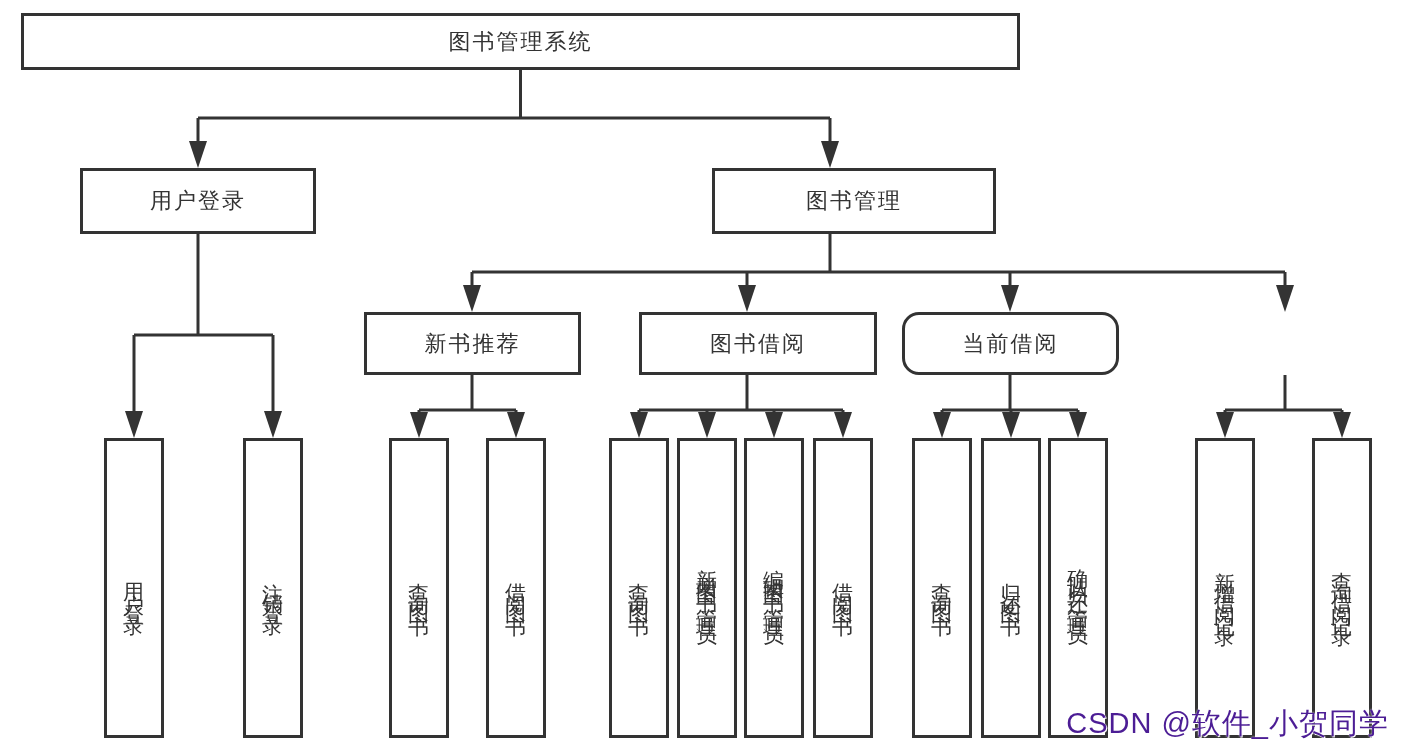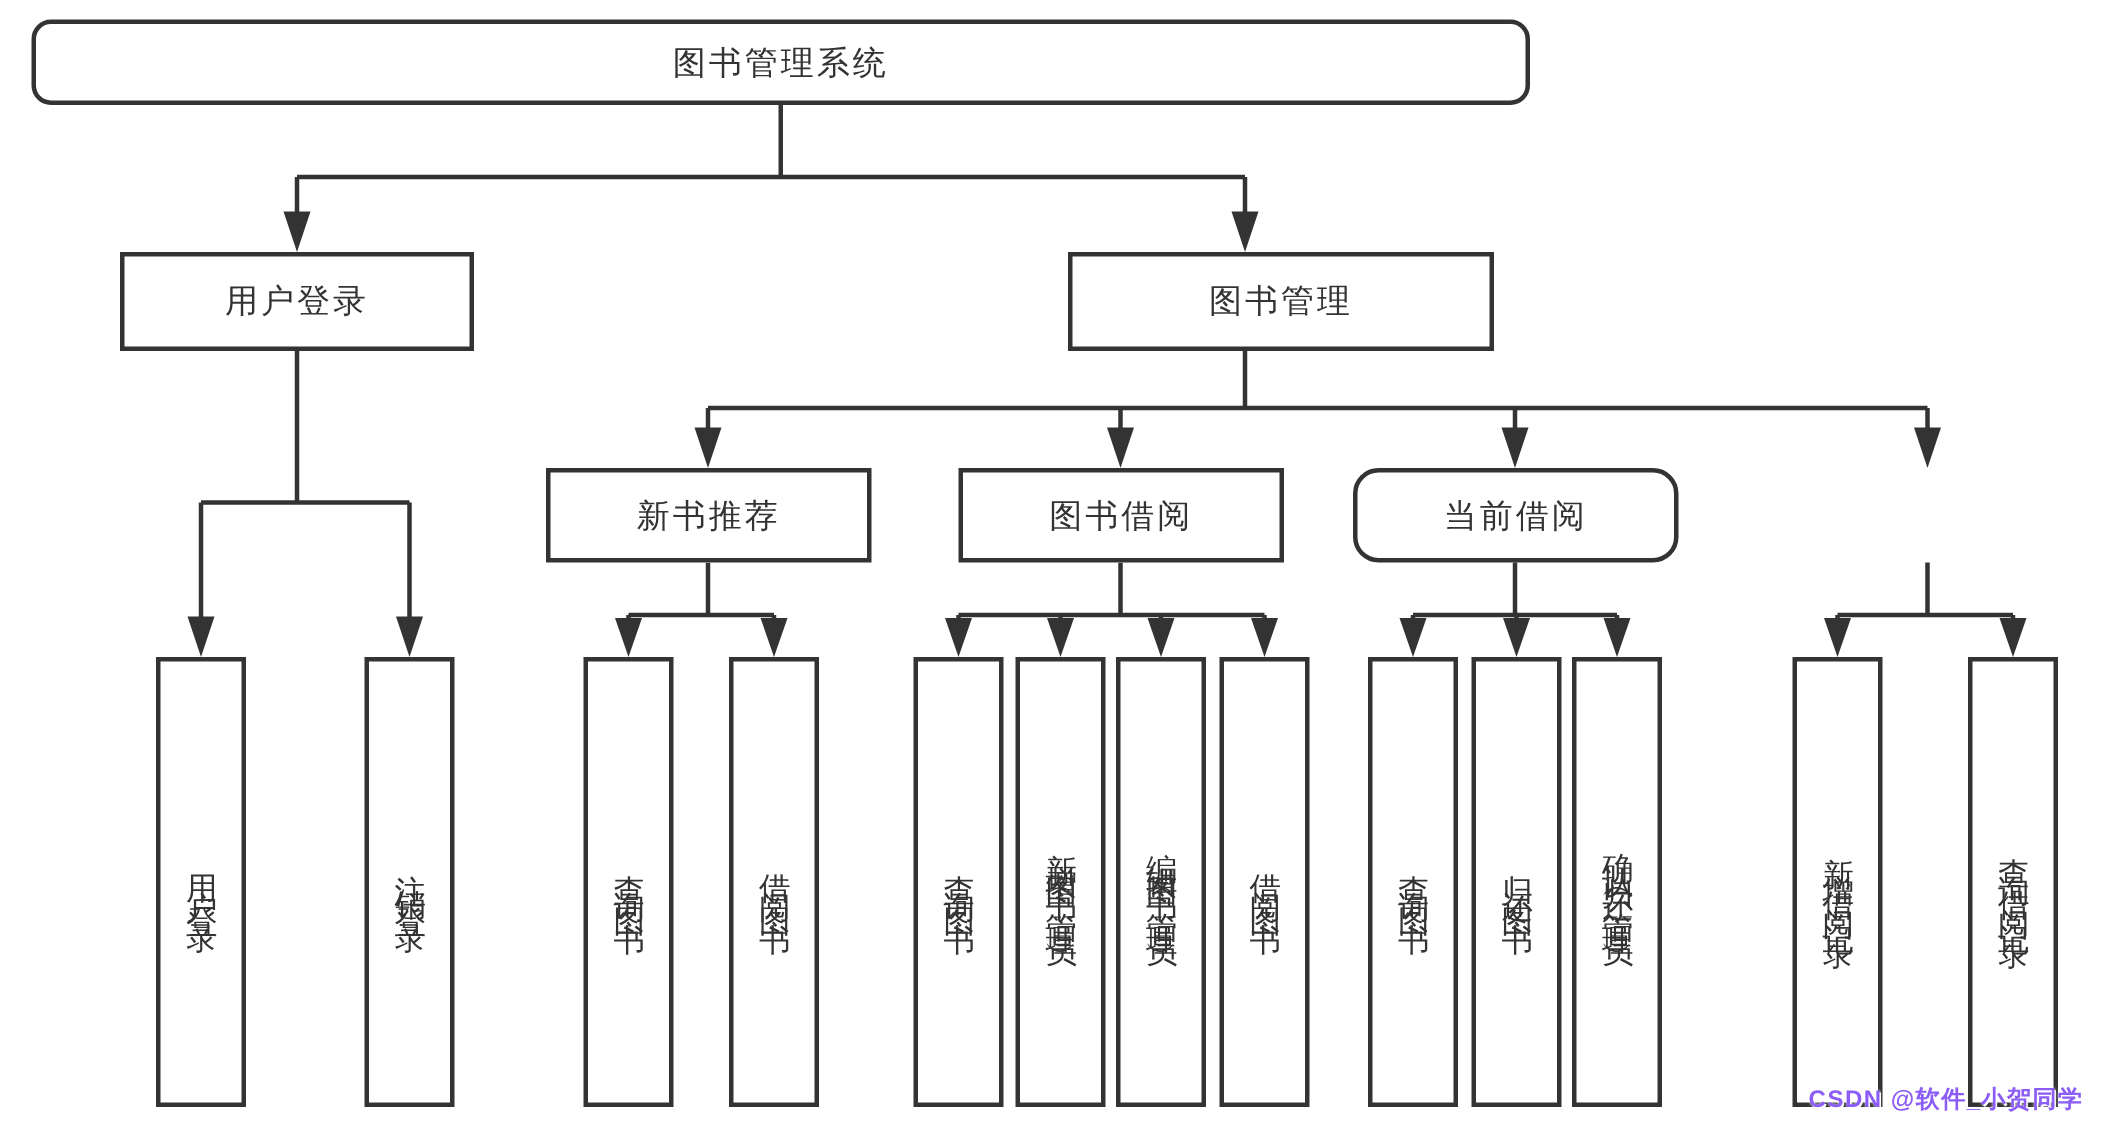--- a/index.html
+++ b/index.html
@@ -41,26 +41,25 @@
     writing-mode: vertical-rl;
     font-size: 21px;
     color: #333333;
     letter-spacing: 11px;
     line-height: 1;
   }
   #watermark {
     position: absolute;
     right: 16px;
     bottom: 3px;
-    font-size: 16px;
-    color: #8b5cf6;
+    font-size: 29px;
+    color: #4c1d95;
     text-shadow: 0 0 2px #ffffff, 1px 1px 0 #ffffff;
     letter-spacing: 1px;
     white-space: nowrap;
-    font-weight: bold;
   }
 </style>
 </head>
 <body>
 
 <div id="canvas">
 
   <svg id="connectors" viewBox="0 0 1405 747" xmlns="http://www.w3.org/2000/svg">
     <g stroke="#333333" stroke-width="3" fill="none">
       <path d="M520.5 70 V118"></path>
@@ -143,27 +142,27 @@
       <path d="M1225 410 H1342"></path>
       <path d="M1225 410 V416"></path>
       <path d="M1342 410 V416"></path>
     </g>
     <g fill="#333333" stroke="none">
       <polygon points="1216,412 1234,412 1225,438"></polygon>
       <polygon points="1333,412 1351,412 1342,438"></polygon>
     </g>
   </svg>
 
-  <div class="hnode" style="left:21px; top:13px; width:999px; height:57px;border-radius:13px;">图书管理系统</div>
+  <div class="hnode" style="left:21px; top:13px; width:999px; height:57px;">图书管理系统</div>
 
   <div class="hnode" style="left:80px; top:168px; width:236px; height:66px;">用户登录</div>
   <div class="hnode" style="left:712px; top:168px; width:284px; height:66px;">图书管理</div>
 
   <div class="hnode" style="left:364px; top:312px; width:217px; height:63px;">新书推荐</div>
-  <div class="hnode" style="left:639px; top:312px; width:217px; height:63px;">图书借阅</div>
+  <div class="hnode" style="left:639px; top:312px; width:238px; height:63px;">图书借阅</div>
   <div class="hnode" style="left:902px; top:312px; width:217px; height:63px;border-radius:17px;">当前借阅</div>
 
   <div class="vnode" style="left:104px; top:438px; width:60px; height:300px;">用户登录</div>
   <div class="vnode" style="left:243px; top:438px; width:60px; height:300px;">注销登录</div>
 
   <div class="vnode" style="left:389px; top:438px; width:60px; height:300px;">查询图书</div>
   <div class="vnode" style="left:486px; top:438px; width:60px; height:300px;">借阅图书</div>
 
   <div class="vnode" style="left:609px; top:438px; width:60px; height:300px;">查询图书</div>
   <div class="vnode" style="left:677px; top:438px; width:60px; height:300px; letter-spacing:8px;">新增图书（管理员）</div>

